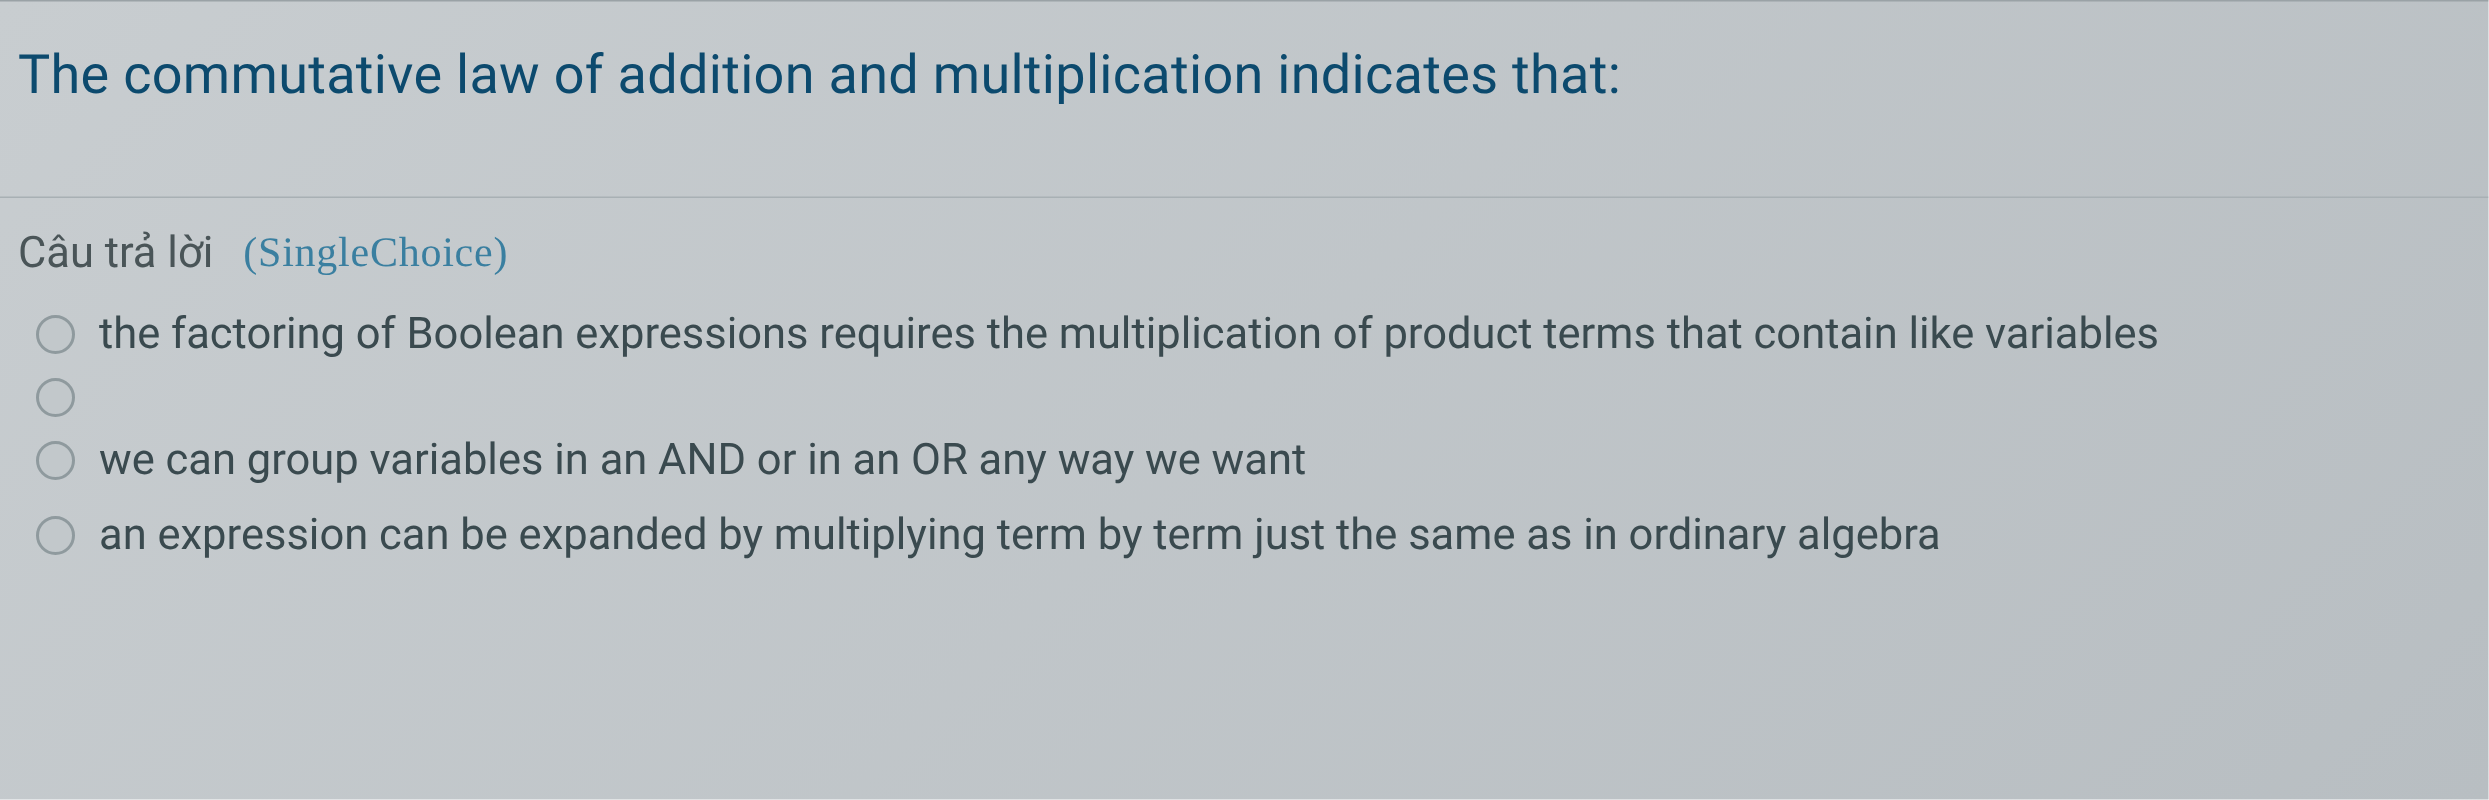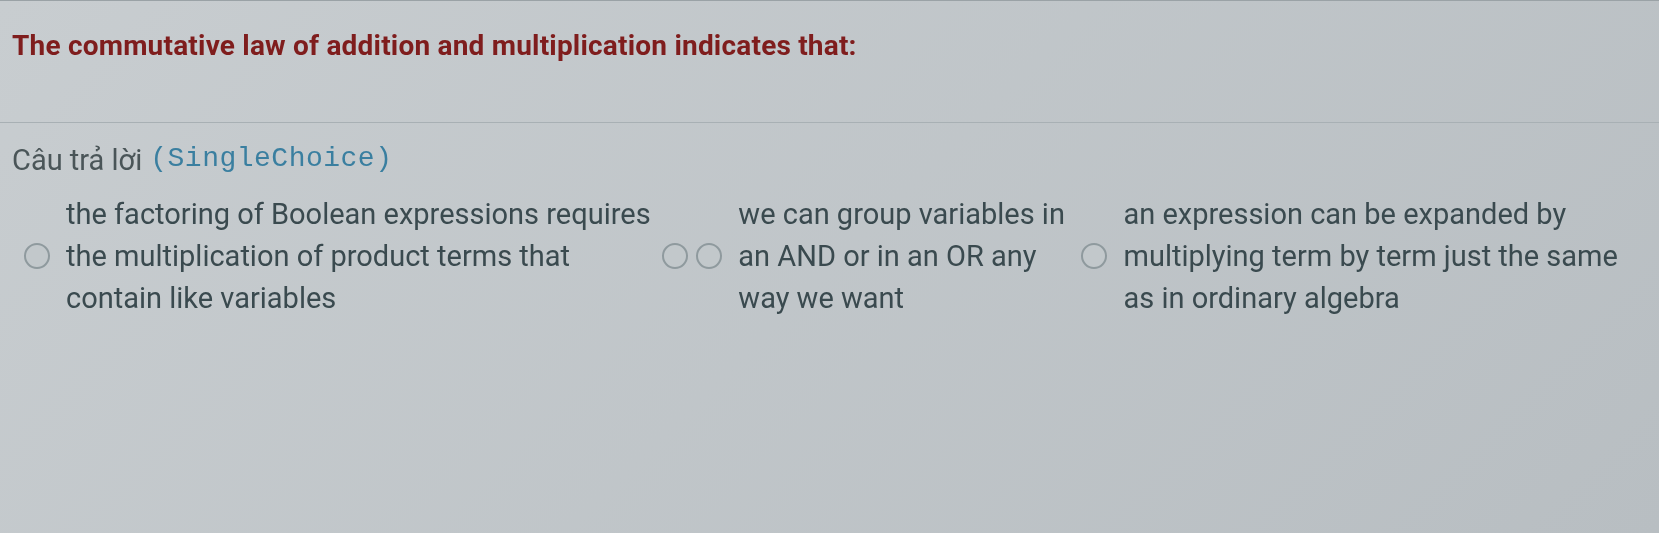--- a/index.html
+++ b/index.html
@@ -19,48 +19,48 @@
     .container {
       width: 100%;
       height: 100%;
       border-top: 1px solid #9aa2a6;
     }
     .question-section {
       padding: 28px 12px 60px 12px;
       border-bottom: 1px solid #a8b0b4;
     }
     .question-text {
-      font-size: 28px;
-      font-weight: 700;
-      color: #7f1d1d;
+      font-size: 36px;
+      font-weight: 400;
+      color: #0c4a6e;
       letter-spacing: 0.2px;
     }
     .answer-section {
       padding: 20px 12px 0 12px;
     }
     .answer-header {
       display: flex;
-      align-items: flex-start;
-      gap: 8px;
+      align-items: center;
+      gap: 20px;
       margin-bottom: 12px;
     }
     .answer-title {
       font-size: 29px;
       font-weight: 400;
       color: #4a5558;
     }
     .answer-type {
       font-size: 28px;
-      font-family: Liberation Mono, monospace;
+      font-family: Liberation Serif, serif;
       color: #3a7fa0;
       letter-spacing: 0.5px;
     }
     .options-list {
       display: flex;
-      flex-direction: row;
+      flex-direction: column;
       gap: 8px;
       padding-left: 12px;
       padding-top: 4px;
     }
     .option-row {
       display: flex;
       align-items: center;
       gap: 16px;
     }
     .radio {

